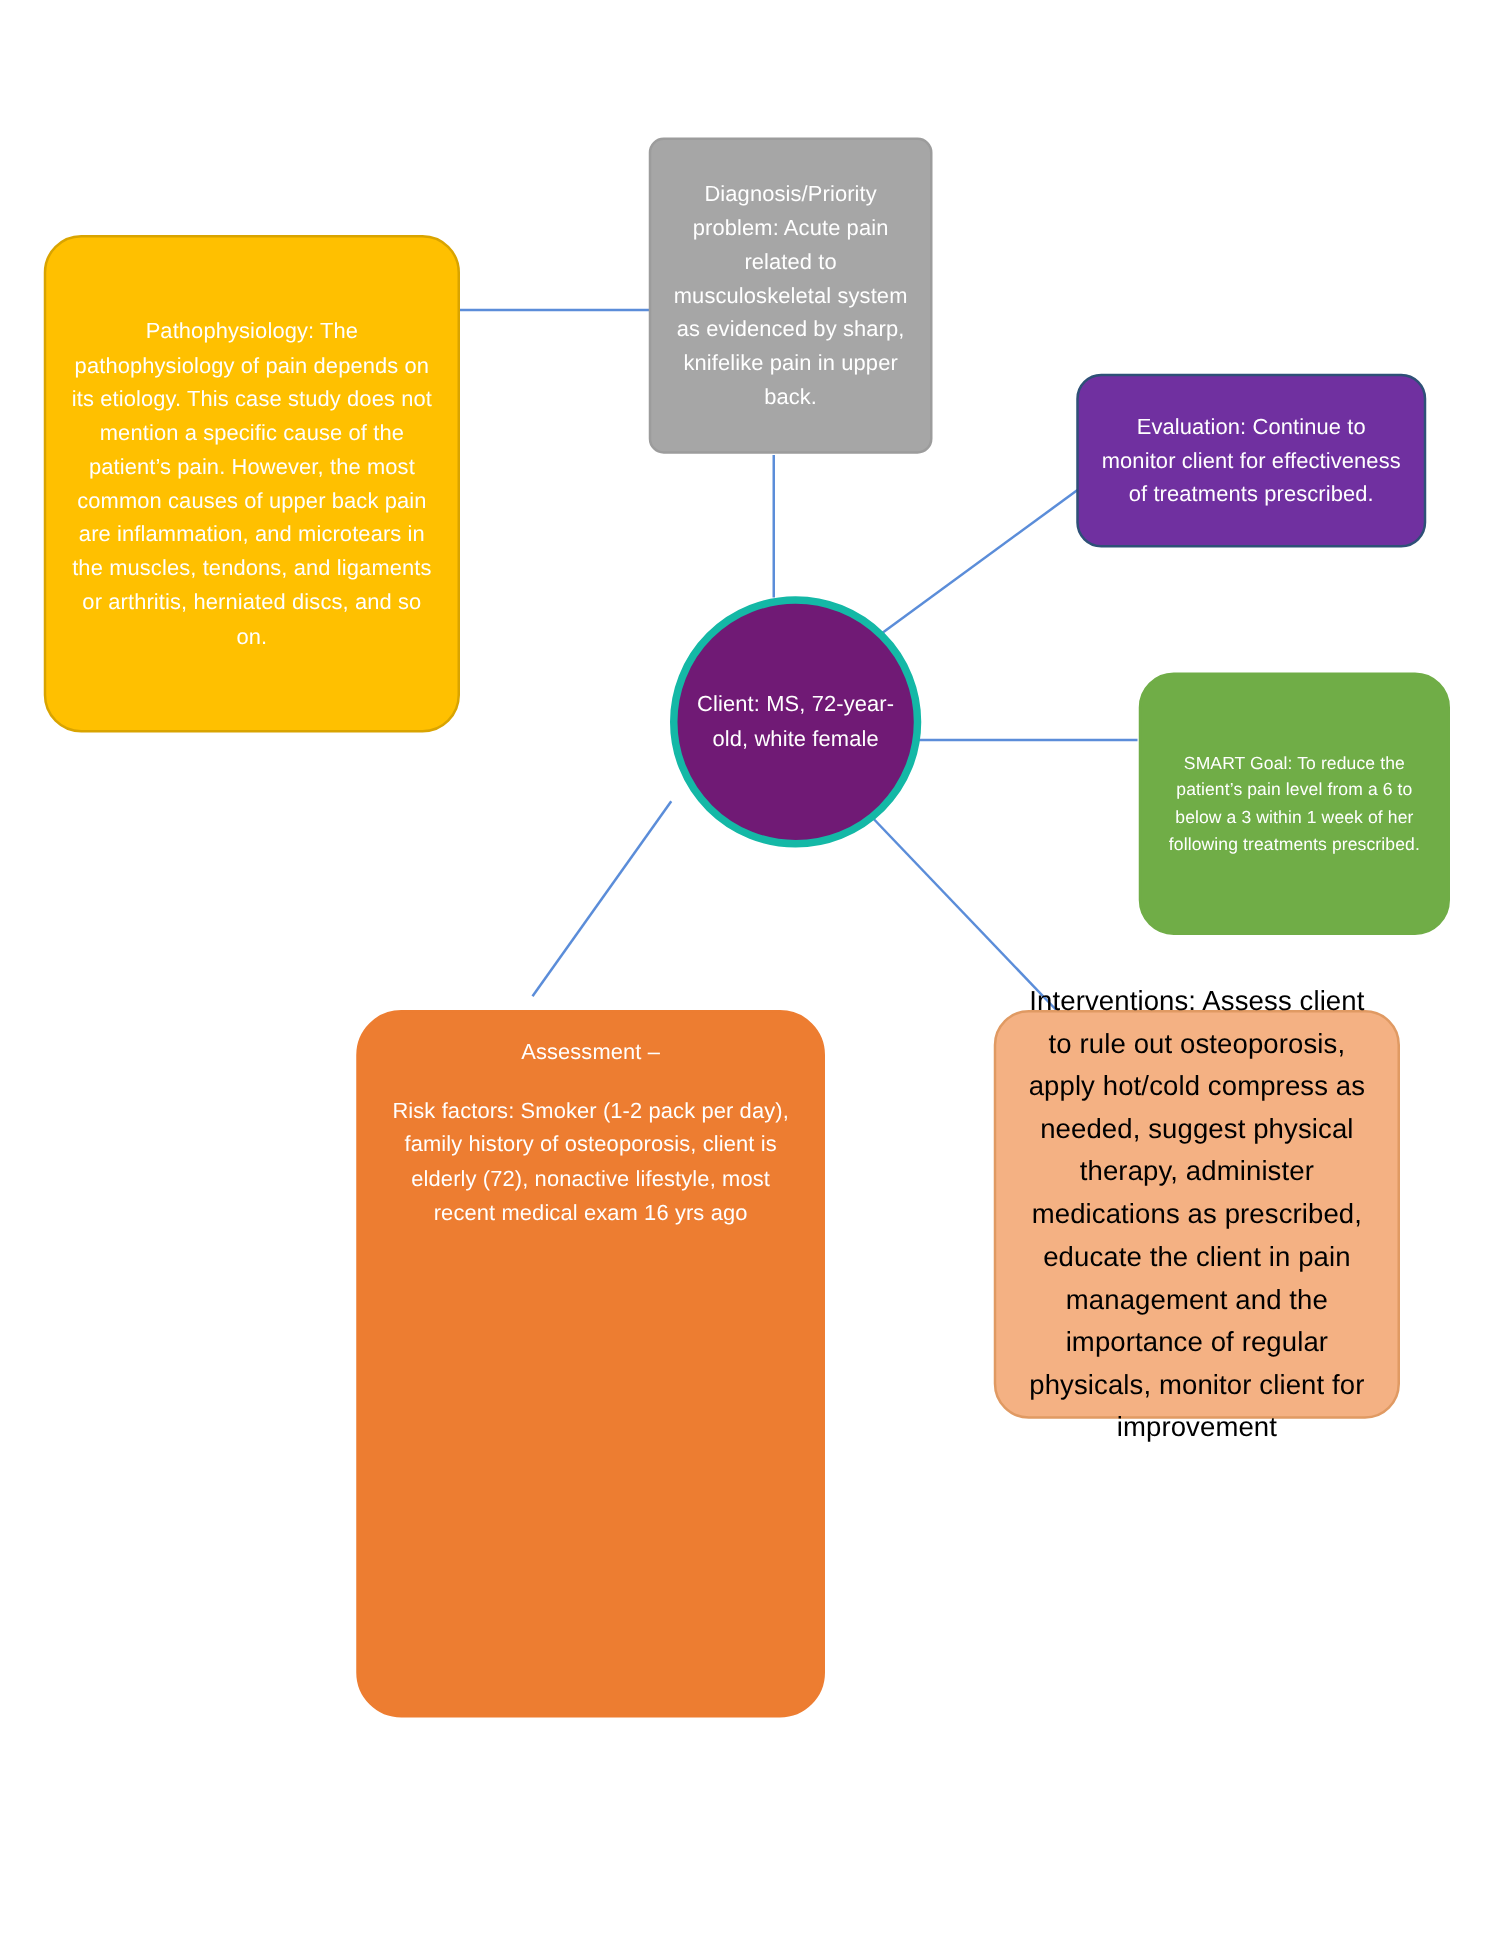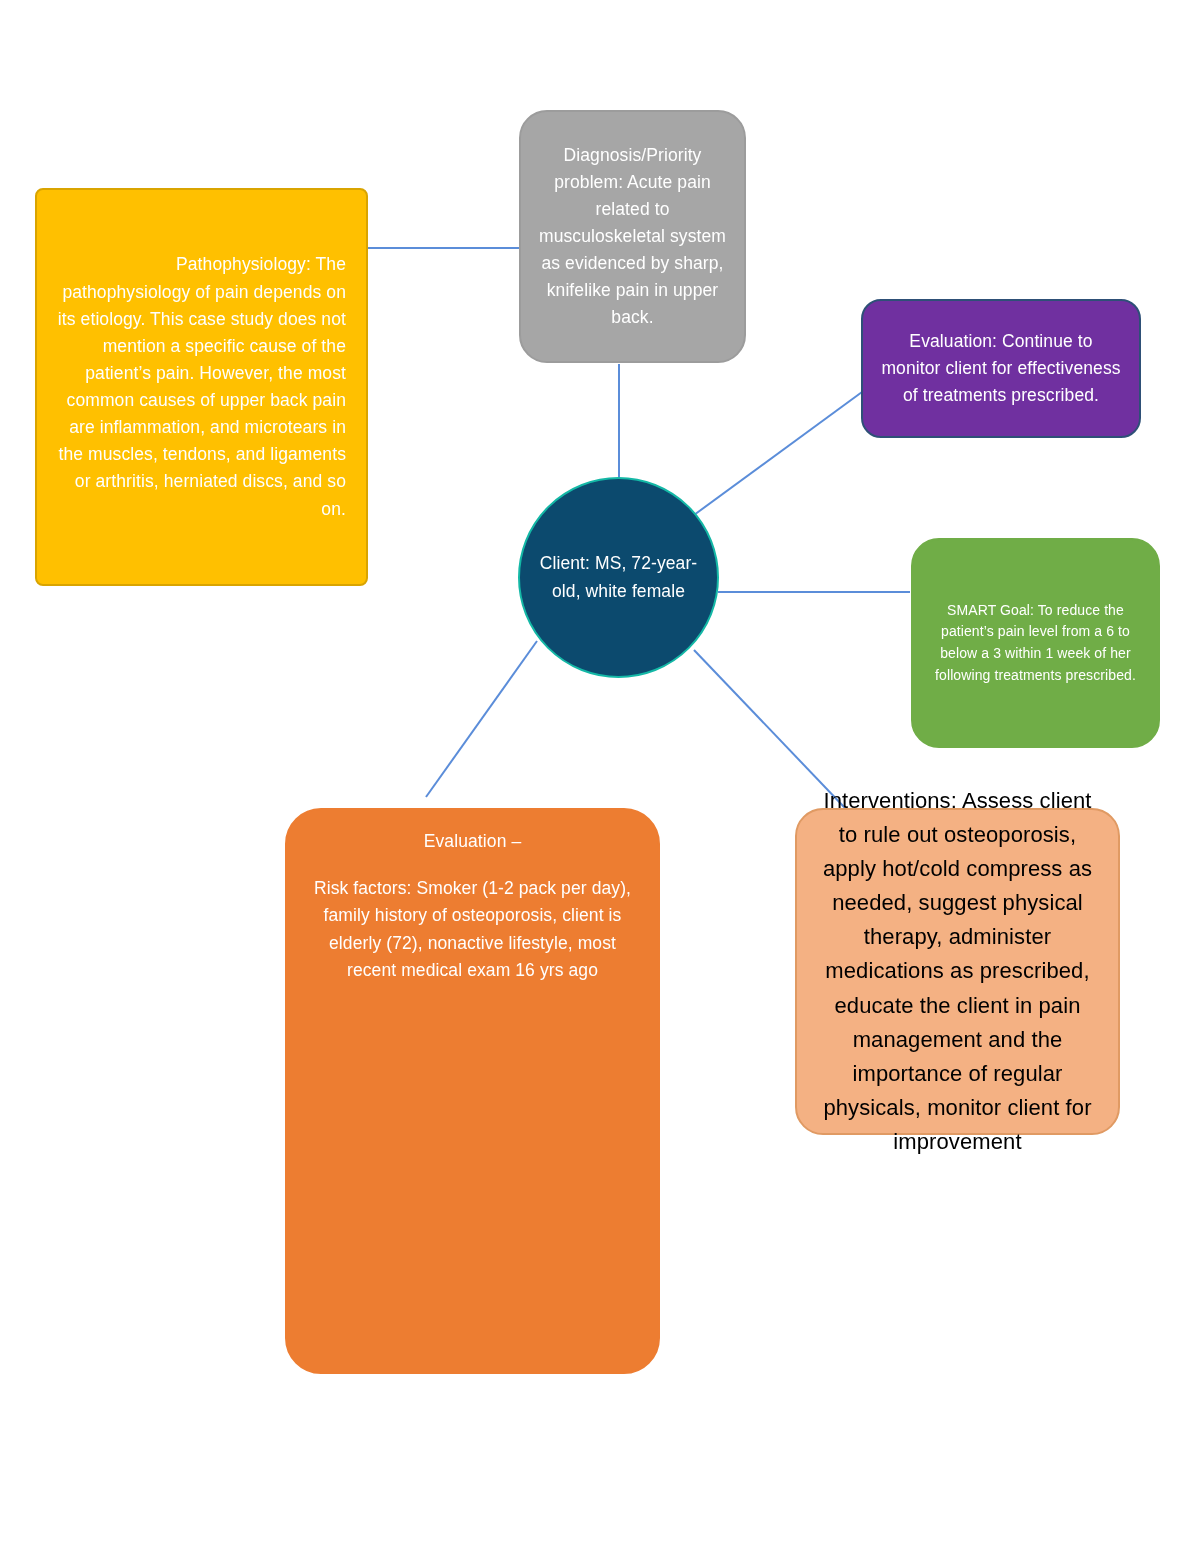--- a/index.html
+++ b/index.html
@@ -46,60 +46,59 @@
   }
 
   
   #node-pathophysiology {
     left: 35px;
     top: 188px;
     width: 333px;
     height: 398px;
     background: #FFC000;
     border: 2px solid #D9A400;
-    border-radius: 8px;
+    border-radius: 30px;
     font-size: 17.5px;
     padding: 14px 20px;
-    text-align: right;
   }
 
   
   #node-diagnosis {
     left: 519px;
     top: 110px;
     width: 227px;
     height: 253px;
     background: #A6A6A6;
     border: 2px solid #9C9C9C;
-    border-radius: 28px;
+    border-radius: 12px;
     font-size: 17.5px;
     padding: 10px 16px;
   }
 
   
   #node-evaluation {
     left: 861px;
     top: 299px;
     width: 280px;
     height: 139px;
     background: #7030A0;
     border: 2px solid #2E5077;
     border-radius: 20px;
     font-size: 17.5px;
     padding: 0 16px;
   }
 
   
   #node-client {
-    left: 518px;
+    left: 536px;
     top: 477px;
     width: 201px;
     height: 201px;
-    background: #0c4a6e;
-    border: 2px solid #14b8a6;
+    background: #701a75;
+    border: 6px solid #14b8a6;
     border-radius: 50%;
     font-size: 17.5px;
     padding: 6px;
   }
 
   
   #node-smart-goal {
     left: 911px;
     top: 538px;
     width: 249px;
@@ -176,21 +175,21 @@
   <div class="node" id="node-client">
     <p>Client: MS, 72-year-old, white female</p>
   </div>
 
   <div class="node" id="node-smart-goal">
     <p>SMART Goal: To reduce the patient’s pain level from a 6 to below a 3 within 1 week of her following treatments prescribed.</p>
   </div>
 
   <div class="node" id="node-assessment">
     <div class="stack">
-      <p>Evaluation –</p>
+      <p>Assessment –</p>
       <p>Risk factors: Smoker (1-2 pack per day), family history of osteoporosis, client is elderly (72), nonactive lifestyle, most recent medical exam 16 yrs ago</p>
     </div>
   </div>
 
   <div class="node" id="node-interventions">
     <p>Interventions: Assess client to rule out osteoporosis, apply hot/cold compress as needed, suggest physical therapy, administer medications as prescribed, educate the client in pain management and the importance of regular physicals, monitor client for improvement</p>
   </div>
 
 </div>
 

